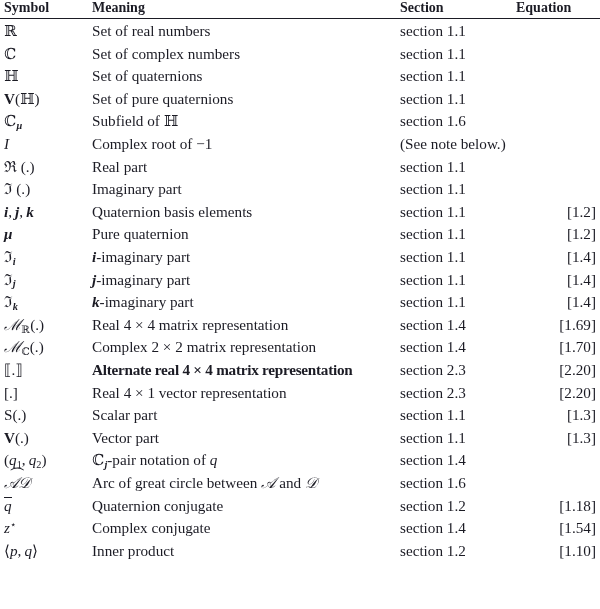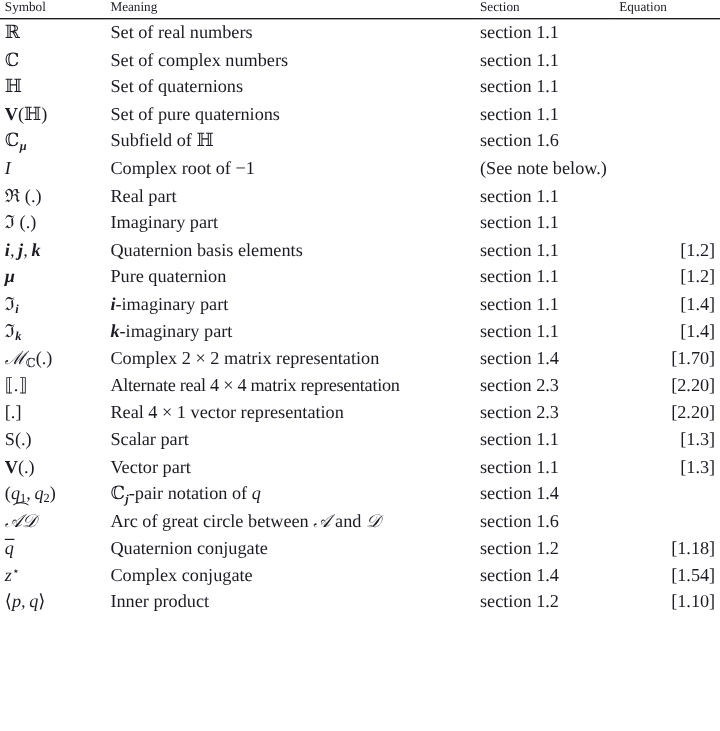--- a/index.html
+++ b/index.html
@@ -19,25 +19,25 @@
     border-collapse: collapse;
     table-layout: fixed;
     font-size: 15.2px;
   }
   .notation-table col.col-symbol   { width: 88px; }
   .notation-table col.col-meaning  { width: 308px; }
   .notation-table col.col-section  { width: 116px; }
   .notation-table col.col-equation { width: 88px; }
 
   thead th {
-    font-weight: normal;
+    font-weight: bold;
     text-align: left;
     padding: 1px 0 3px 4px;
     vertical-align: bottom;
-    font-size: 11px;
+    font-size: 14px;
     line-height: 1.0;
   }
   thead th.th-equation { padding-right: 4px; }
   thead tr.header-row th { border-bottom: 1.6px solid #1b1b24; }
 
   tbody td {
     padding: 0 0 0 4px;
     vertical-align: baseline;
     line-height: 1.0;
     height: 22.6px;
@@ -87,21 +87,21 @@
     line-height: 1.0;
   }
   .arc-wrap .arc-cap {
     position: absolute;
     left: 50%;
     top: -0.44em;
     transform: translateX(-50%);
     font-size: 0.92em;
     line-height: 1;
   }
-  .tight { letter-spacing: -0.25px; }
+  .tight { letter-spacing: -0.25px; font-weight: bold; }
 </style>
 </head>
 <body>
 
 <table class="notation-table">
   <colgroup>
     <col class="col-symbol">
     <col class="col-meaning">
     <col class="col-section">
     <col class="col-equation">
@@ -186,28 +186,40 @@
       <td class="cell-equation">[1.2]</td>
     </tr>
 
     <tr>
       <td><span class="bb">ℑ</span><span class="sub">i</span></td>
       <td><span class="mb">i</span>-imaginary part</td>
       <td>section 1.1</td>
       <td class="cell-equation">[1.4]</td>
     </tr>
 
+    <tr>
+      <td><span class="bb">ℑ</span><span class="sub">j</span></td>
+      <td><span class="mb">j</span>-imaginary part</td>
+      <td>section 1.1</td>
+      <td class="cell-equation">[1.4]</td>
+    </tr>
 
     <tr>
       <td><span class="bb">ℑ</span><span class="sub">k</span></td>
       <td><span class="mb">k</span>-imaginary part</td>
       <td>section 1.1</td>
       <td class="cell-equation">[1.4]</td>
     </tr>
 
+    <tr>
+      <td><span class="scr">ℳ</span><span class="sub-up bb">ℝ</span><span class="mup">(.)</span></td>
+      <td>Real 4 × 4 matrix representation</td>
+      <td>section 1.4</td>
+      <td class="cell-equation">[1.69]</td>
+    </tr>
 
     <tr>
       <td><span class="scr">ℳ</span><span class="sub-up bb">ℂ</span><span class="mup">(.)</span></td>
       <td>Complex 2 × 2 matrix representation</td>
       <td>section 1.4</td>
       <td class="cell-equation">[1.70]</td>
     </tr>
 
     <tr>
       <td><span class="mup">⟦.⟧</span></td>

